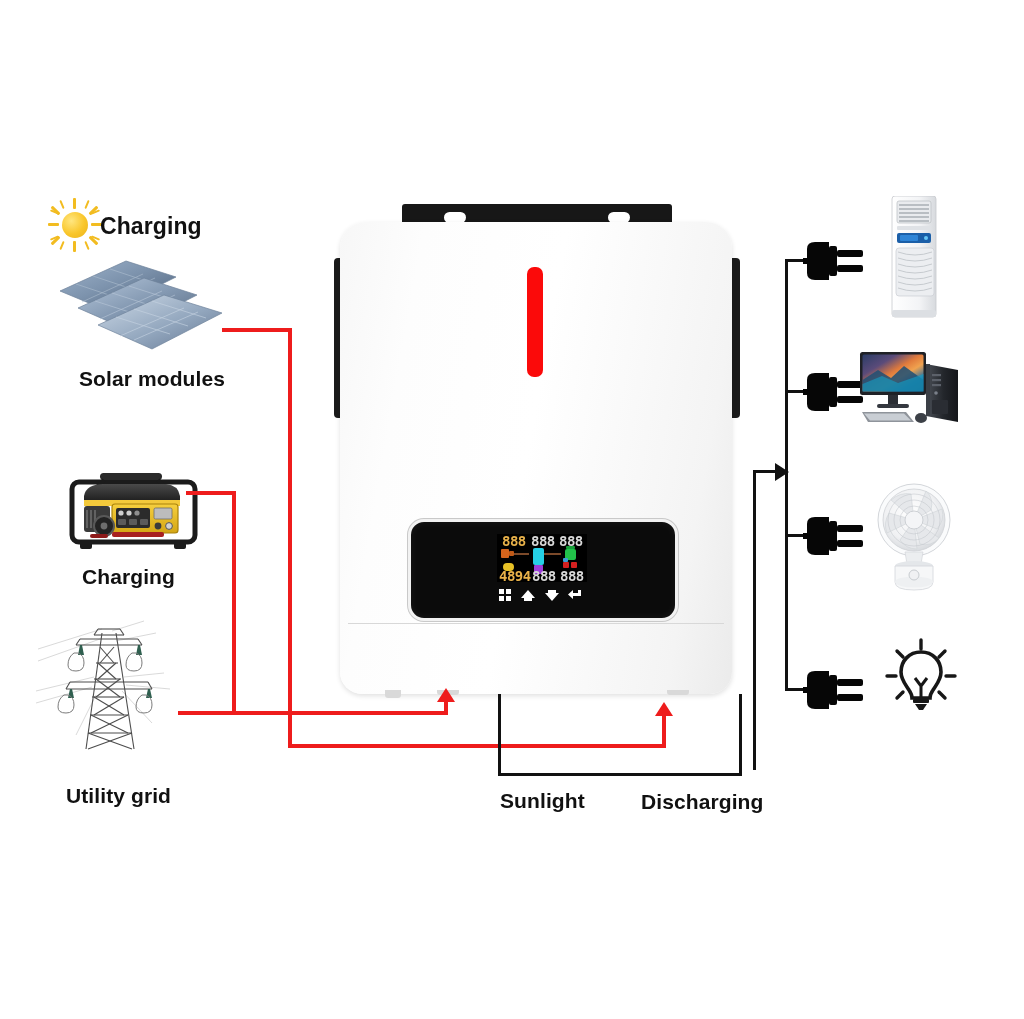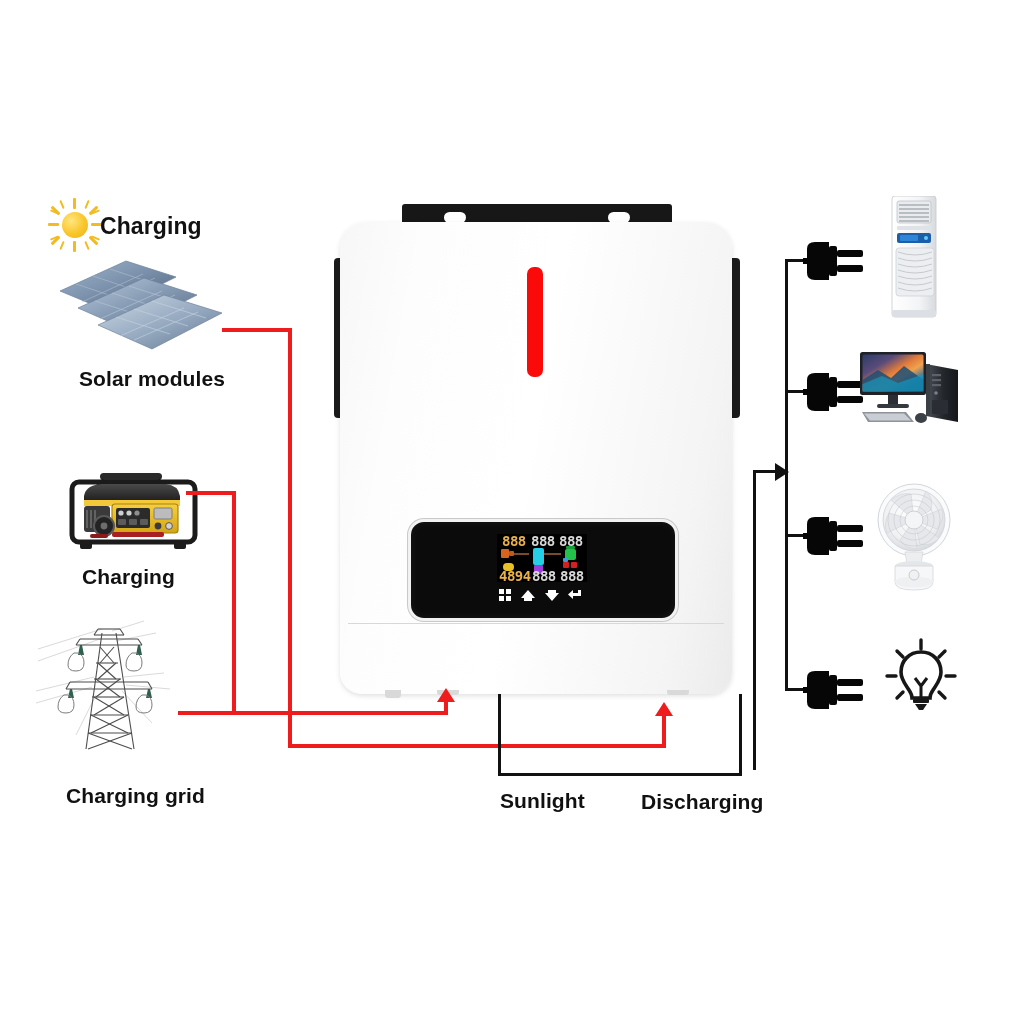--- a/index.html
+++ b/index.html
@@ -295,21 +295,21 @@
         <path d="M112,74 l-2,9 l6,0 l-2,-9 z"></path>
       </g>
       <g fill="none" stroke="#7c7c7c" stroke-width="1">
         <path d="M38,38 q-6,4 -6,12 q0,6 8,6 q8,0 8,-8 q0,-8 -6,-10 z"></path>
         <path d="M96,38 q-6,4 -6,12 q0,6 8,6 q8,0 8,-8 q0,-8 -6,-10 z"></path>
         <path d="M28,80 q-6,4 -6,12 q0,6 8,6 q8,0 8,-8 q0,-8 -6,-10 z"></path>
         <path d="M106,80 q-6,4 -6,12 q0,6 8,6 q8,0 8,-8 q0,-8 -6,-10 z"></path>
       </g>
     </svg>
   </div>
-  <div class="lbl" style="left:66px;top:784px;font-size:21px;">Charging grid</div>
+  <div class="lbl" style="left:66px;top:784px;font-size:21px;">Utility grid</div>
 
   <div>
 
     <div class="inv-bracket" style="left:402px;top:204px;width:270px;height:20px;"></div>
 
     <div class="inv-side" style="left:334px;top:258px;width:22px;height:160px;"></div>
     <div class="inv-side" style="left:718px;top:258px;width:22px;height:160px;"></div>
 
     <div class="inv-body" style="left:340px;top:222px;width:392px;height:472px;"></div>
 

